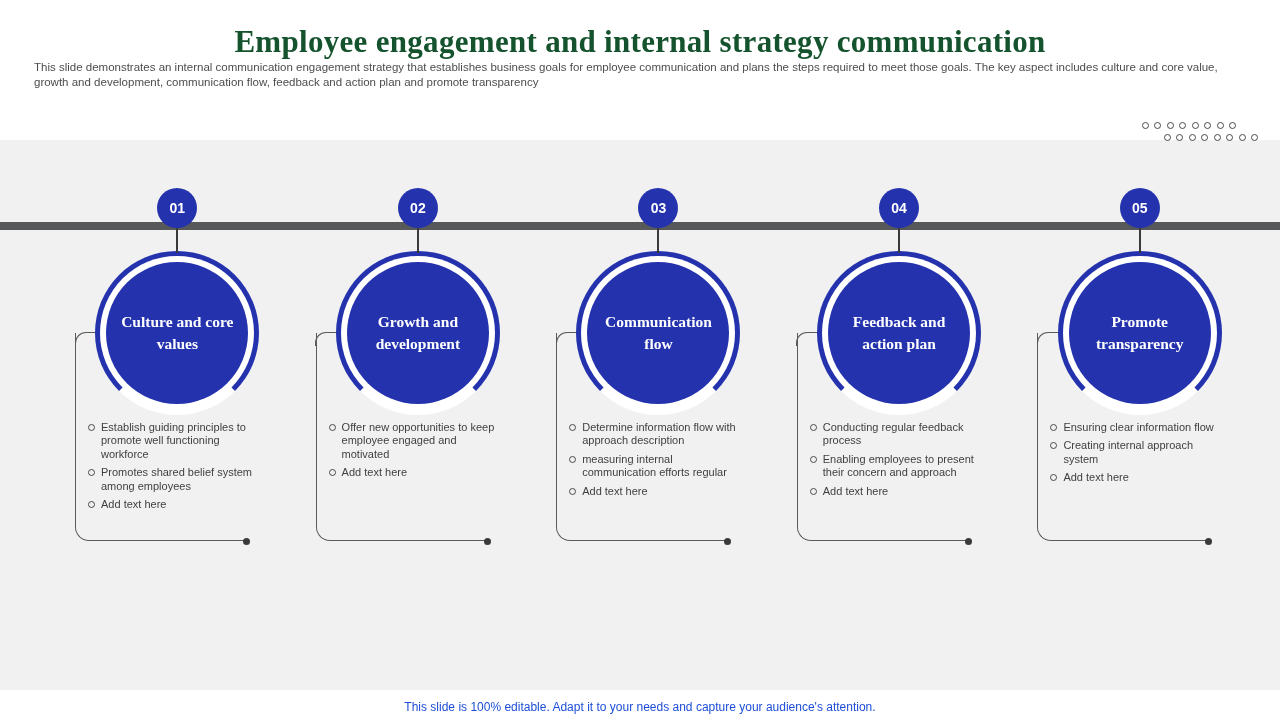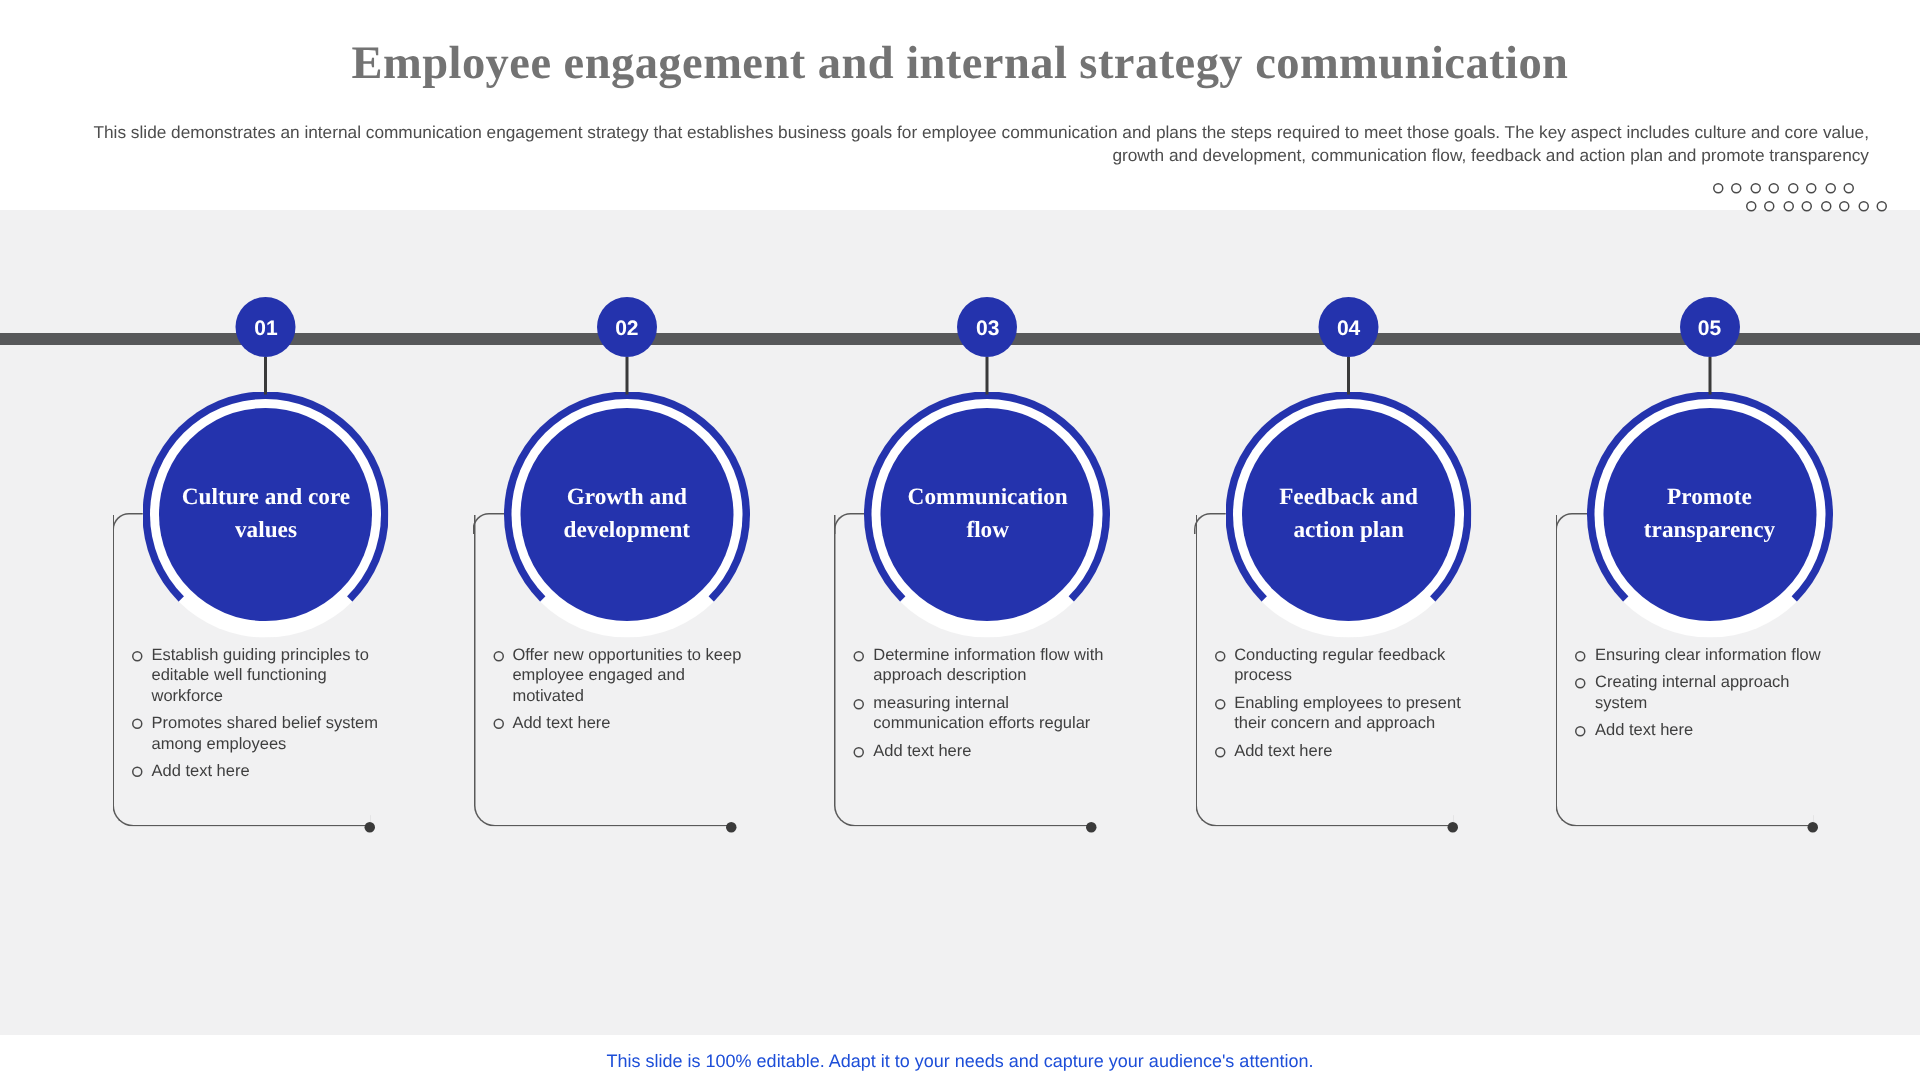--- a/index.html
+++ b/index.html
@@ -10,33 +10,33 @@
   }
   *{box-sizing:border-box;margin:0;padding:0;}
   html,body{width:1280px;height:720px;}
   .slide{
     position:relative;width:1280px;height:720px;background:#ffffff;
     font-family:"Liberation Sans",sans-serif;overflow:hidden;
   }
   .slide-title{
     margin-top:24px;text-align:center;
     font-family:"Liberation Serif","DejaVu Serif",serif;
-    font-size:31px;font-weight:700;color:#737373;letter-spacing:.3px;
+    font-size:31px;font-weight:700;color:#14532d;letter-spacing:.3px;
   }
   .slide-subtitle{
-    margin:22px auto 0;width:1212px;text-align:right;
+    margin:0 auto 0;width:1212px;text-align:left;
     font-size:11.5px;line-height:1.32;color:#4d4d4d;
   }
   .dots{position:absolute;top:122px;right:22px;display:flex;flex-direction:column;align-items:flex-end;gap:5px;z-index:3;}
   .dot-row{display:flex;gap:5.5px;}
   .dot-row.first{margin-right:22px;}
   .dot{width:7px;height:7px;border:1.5px solid #4a4a4a;border-radius:50%;}
   .band{position:absolute;left:0;top:140px;width:1280px;height:550px;background:var(--band-gray);}
   .timeline-bar{position:absolute;left:0;top:222px;width:1280px;height:8px;background:var(--timeline-gray);}
-  .columns{position:absolute;left:57px;top:198px;width:1203px;display:flex;}
+  .columns{position:absolute;left:57px;top:188px;width:1203px;display:flex;}
   .step{position:relative;width:240.6px;height:430px;}
   .step-num{
     position:absolute;top:0;left:50%;transform:translateX(-50%);
     width:40px;height:40px;border-radius:50%;background:var(--accent-blue);
     color:#fff;font-size:14px;font-weight:bold;
     display:flex;align-items:center;justify-content:center;z-index:3;
   }
   .step-stem{position:absolute;top:40px;left:50%;transform:translateX(-50%);width:2px;height:25px;background:#3a3a3a;z-index:2;}
   .step-bracket{
     position:absolute;left:18px;top:145px;width:172px;height:208px;
@@ -117,21 +117,21 @@
     <div class="step">
       <div class="step-num">01</div>
       <div class="step-stem"></div>
       <div class="step-bracket"></div>
       <div class="step-disc">
         <div class="step-ball">
           <span class="step-label">Culture and core values</span>
         </div>
       </div>
       <ul class="step-bullets">
-        <li>Establish guiding principles to editable well functioning workforce</li>
+        <li>Establish guiding principles to promote well functioning workforce</li>
         <li>Promotes shared belief system among employees</li>
         <li>Add text here</li>
       </ul>
     </div>
 
     <div class="step">
       <div class="step-num">02</div>
       <div class="step-stem"></div>
       <div class="step-bracket"></div>
       <div class="step-disc">

